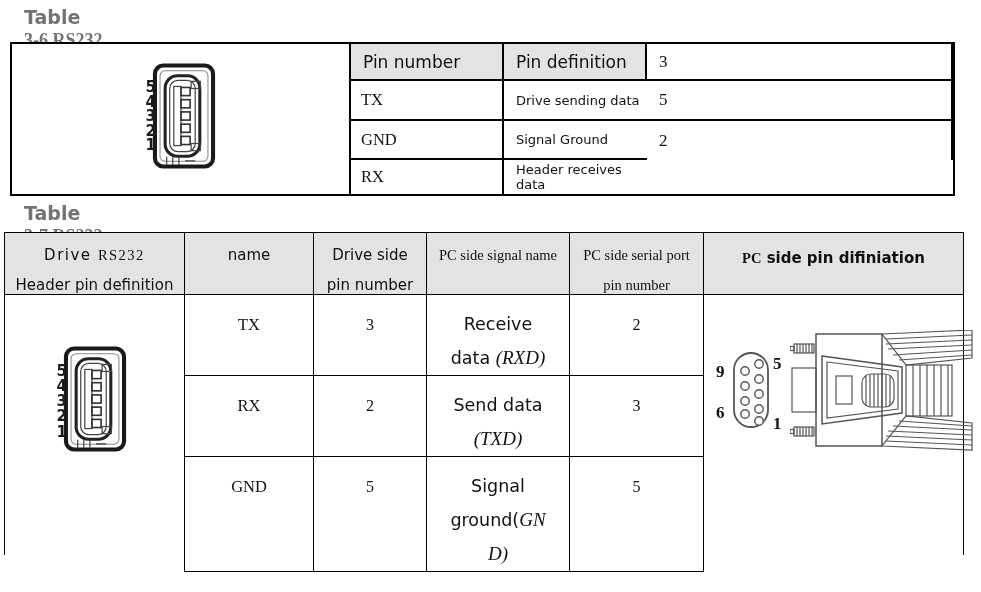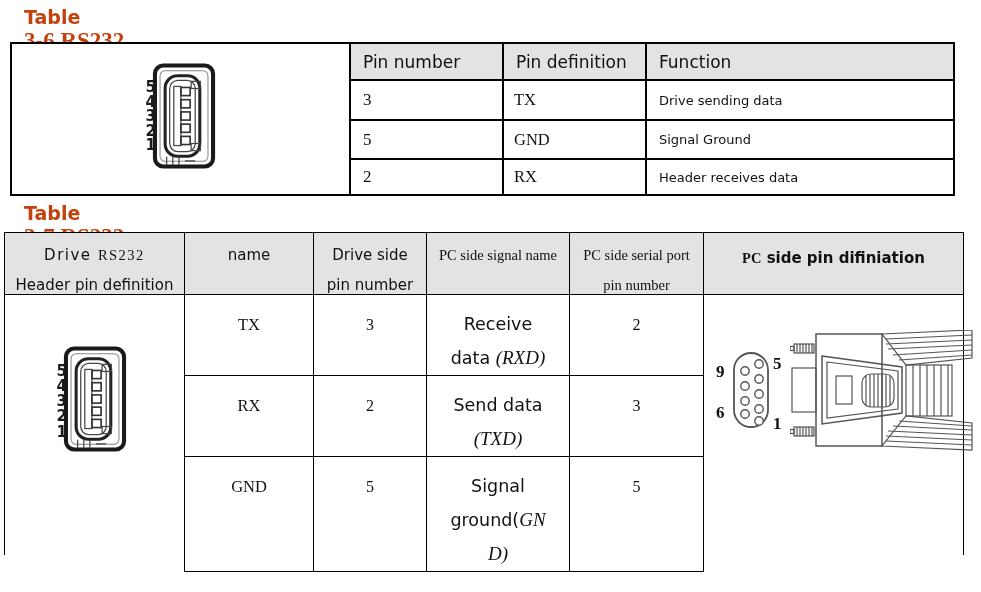--- a/index.html
+++ b/index.html
@@ -1,20 +1,20 @@
 <!DOCTYPE html>
 <html><head>
 <meta charset="utf-8">
 <style>
   html,body{margin:0;padding:0;background:#ffffff;}
   *{box-sizing:border-box;}
   .page{position:relative;width:981px;height:592px;background:#fff;overflow:hidden;
         font-family:"DejaVu Sans",sans-serif;color:#111;}
-  .caption{position:absolute;font-size:19px;font-weight:bold;white-space:nowrap;color:#c2410c;}
-  .caption .ser{font-family:"Liberation Serif",serif;font-weight:600;font-size:23px;}
+  .caption{position:absolute;font-size:19px;font-weight:bold;white-space:nowrap;color:#737373;}
+  .caption .ser{font-family:"Liberation Serif",serif;font-weight:600;font-size:18px;}
 
   
   .tbl1{position:absolute;left:10px;top:42px;width:945px;height:154px;
         border:2px solid #000;display:grid;
         grid-template-columns:339px 153px 143px 1fr;
         grid-template-rows:37px 40px 39px 1fr;}
   .t1fig{grid-column:1;grid-row:1/5;position:relative;border-right:2px solid #000;background:#fff;}
   .t1h{background:#e3e3e3;display:flex;align-items:center;padding-left:12px;
        font-size:17px;border-bottom:2px solid #000;}
   .t1c{display:flex;align-items:center;padding-left:12px;background:#fff;}
@@ -84,21 +84,20 @@
         <rect x="28" y="60" width="9" height="8" fill="none" stroke="#333" stroke-width="1.6"></rect>
         <rect x="28" y="72" width="9" height="8" fill="none" stroke="#333" stroke-width="1.6"></rect>
         <rect x="38" y="18" width="9" height="7" fill="none" stroke="#444" stroke-width="1.2"></rect>
         <rect x="38" y="79" width="9" height="7" fill="none" stroke="#444" stroke-width="1.2"></rect>
         <path d="M14 92 v8 M20 92 v8 M26 92 v8 M32 96 h10" fill="none" stroke="#444" stroke-width="1.2"></path>
       </svg>
     </div>
 
     <div class="t1h br1">Pin number</div>
     <div class="t1h br1">Pin definition</div>
-    <div class="t1h">Function</div>
 
     <div class="t1c t1pin br1 bb1">3</div>
     <div class="t1c t1def br1 bb1">TX</div>
     <div class="t1c t1fn bb1">Drive sending data</div>
 
     <div class="t1c t1pin br1 bb1">5</div>
     <div class="t1c t1def br1 bb1">GND</div>
     <div class="t1c t1fn bb1">Signal Ground</div>
 
     <div class="t1c t1pin br1">2</div>

